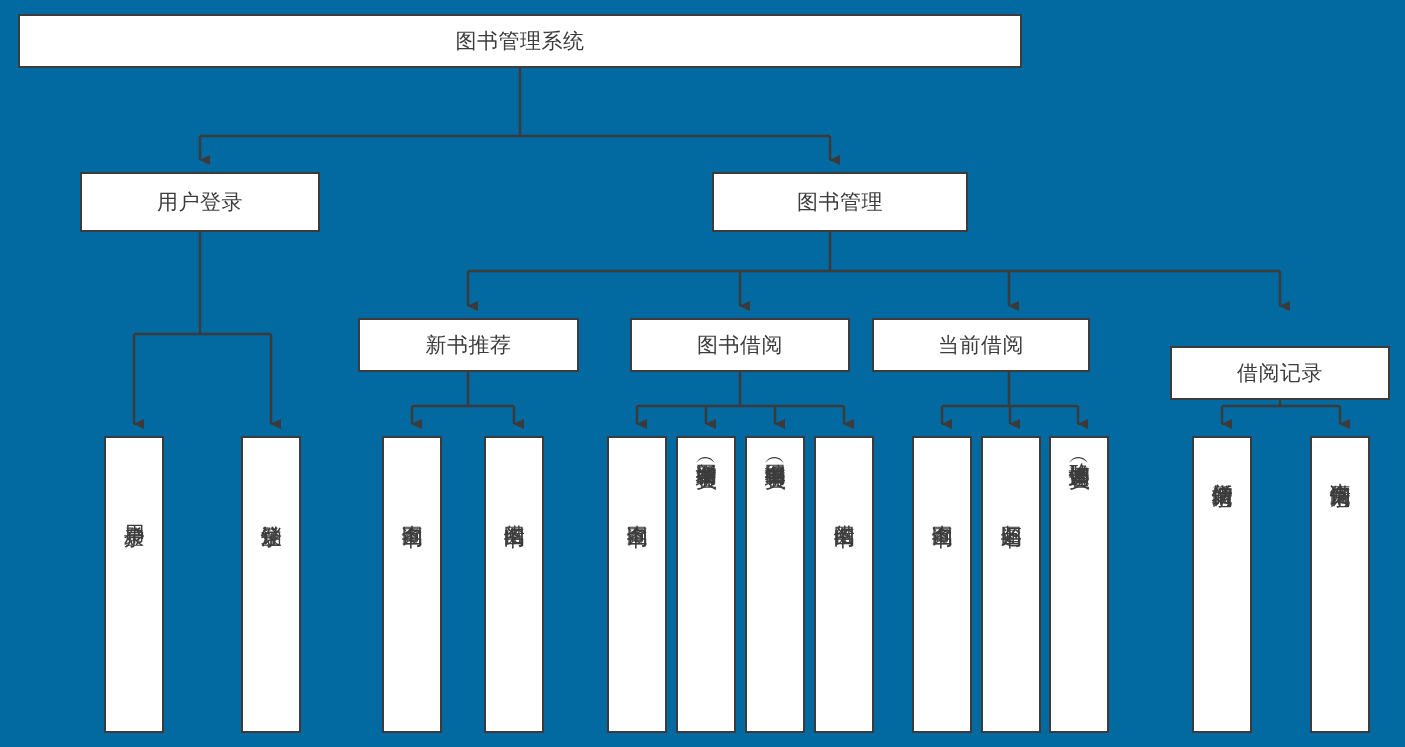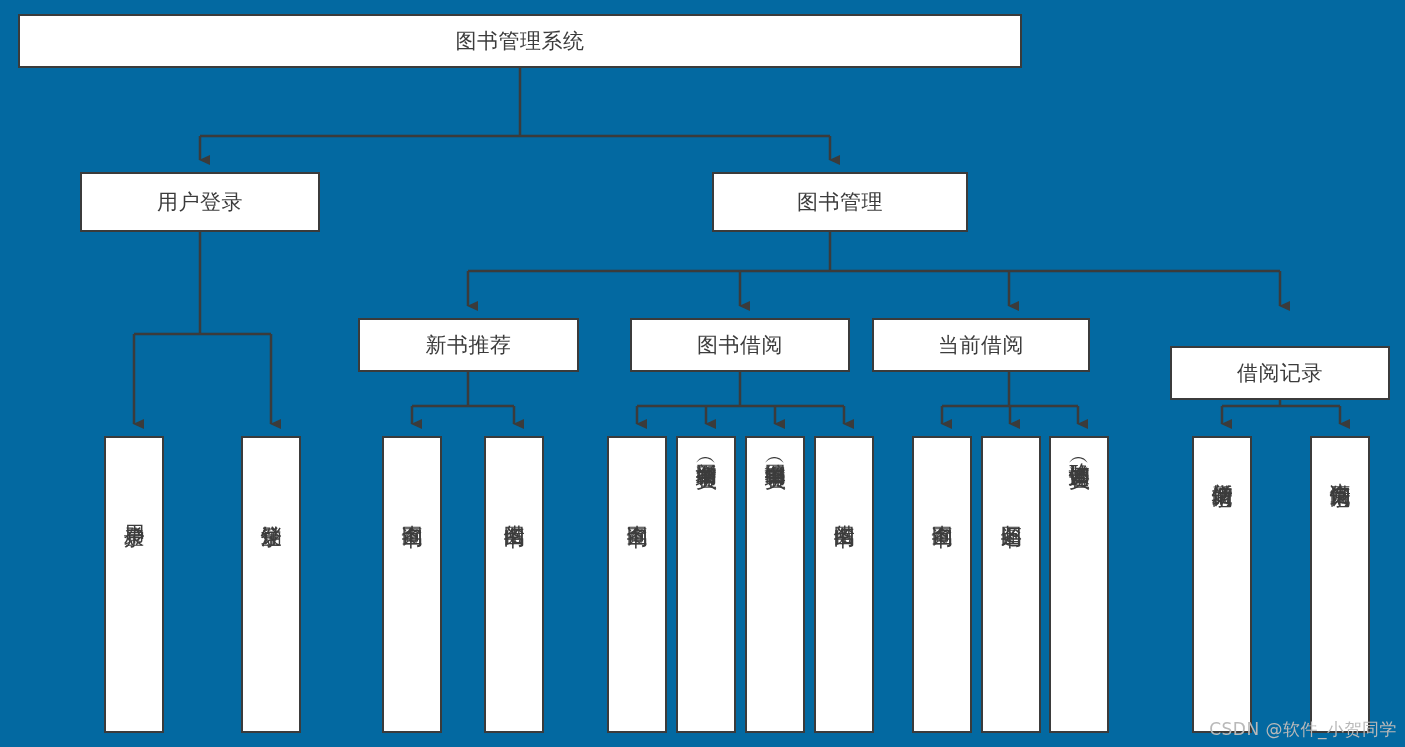--- a/index.html
+++ b/index.html
@@ -202,15 +202,14 @@
   </div>
 
   <div class="node node-vertical" style="left:1192px; top:436px; width:60px; height:297px; padding-top:28px;">
     <span class="label">新增借阅记录</span>
   </div>
 
   <div class="node node-vertical" style="left:1310px; top:436px; width:60px; height:297px; padding-top:28px;">
     <span class="label">查询借阅记录</span>
   </div>
 
-  <div id="watermark">CSDN @软件_小贺同学</div>
 
 </div>
 
 </body></html>

